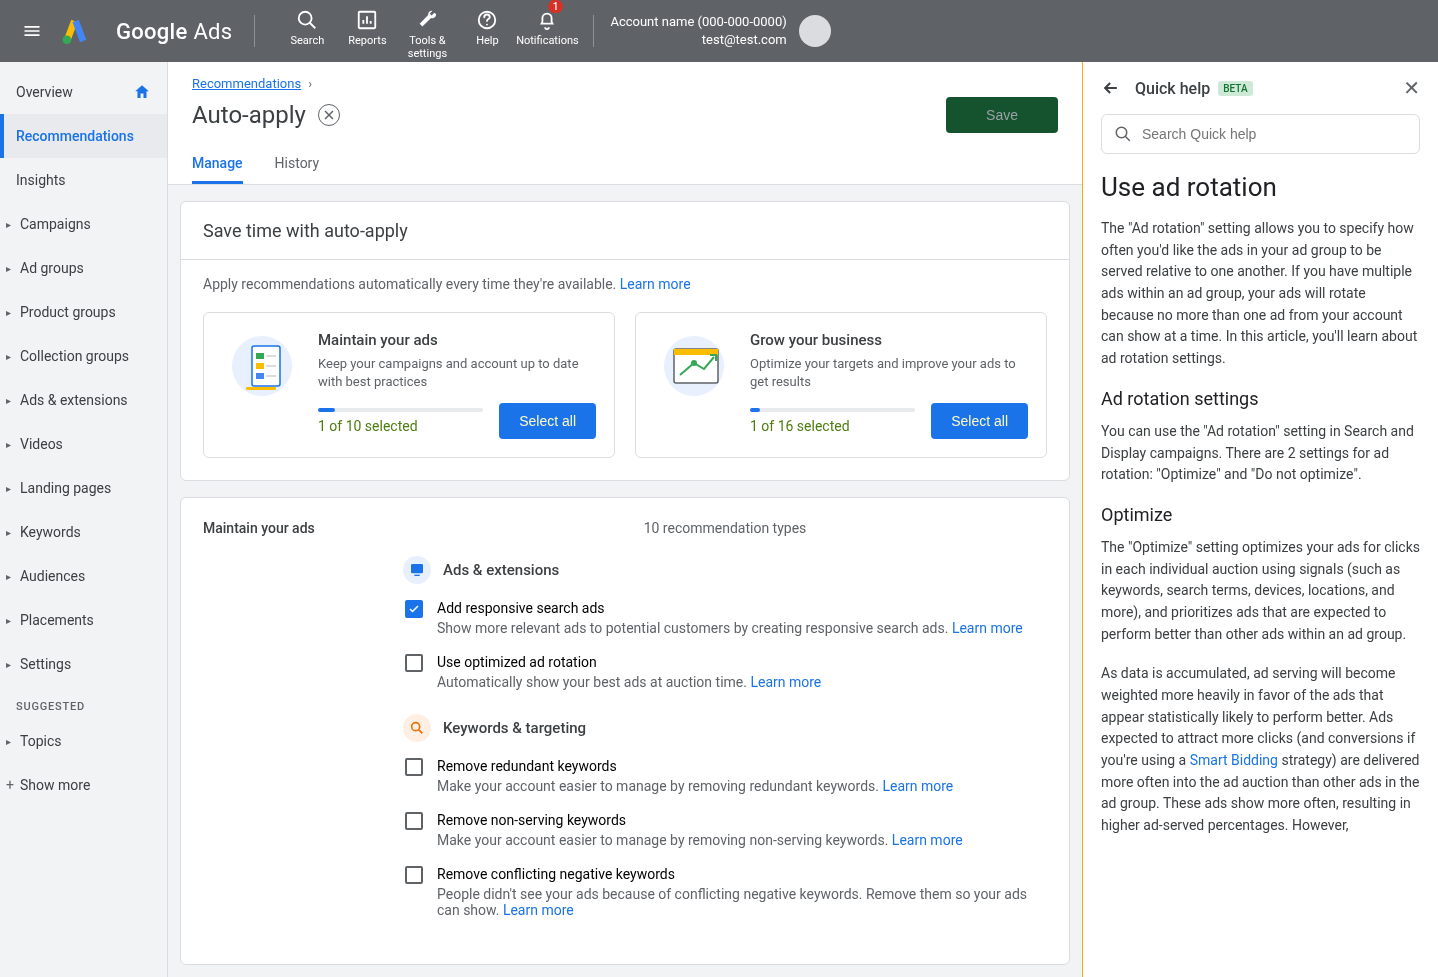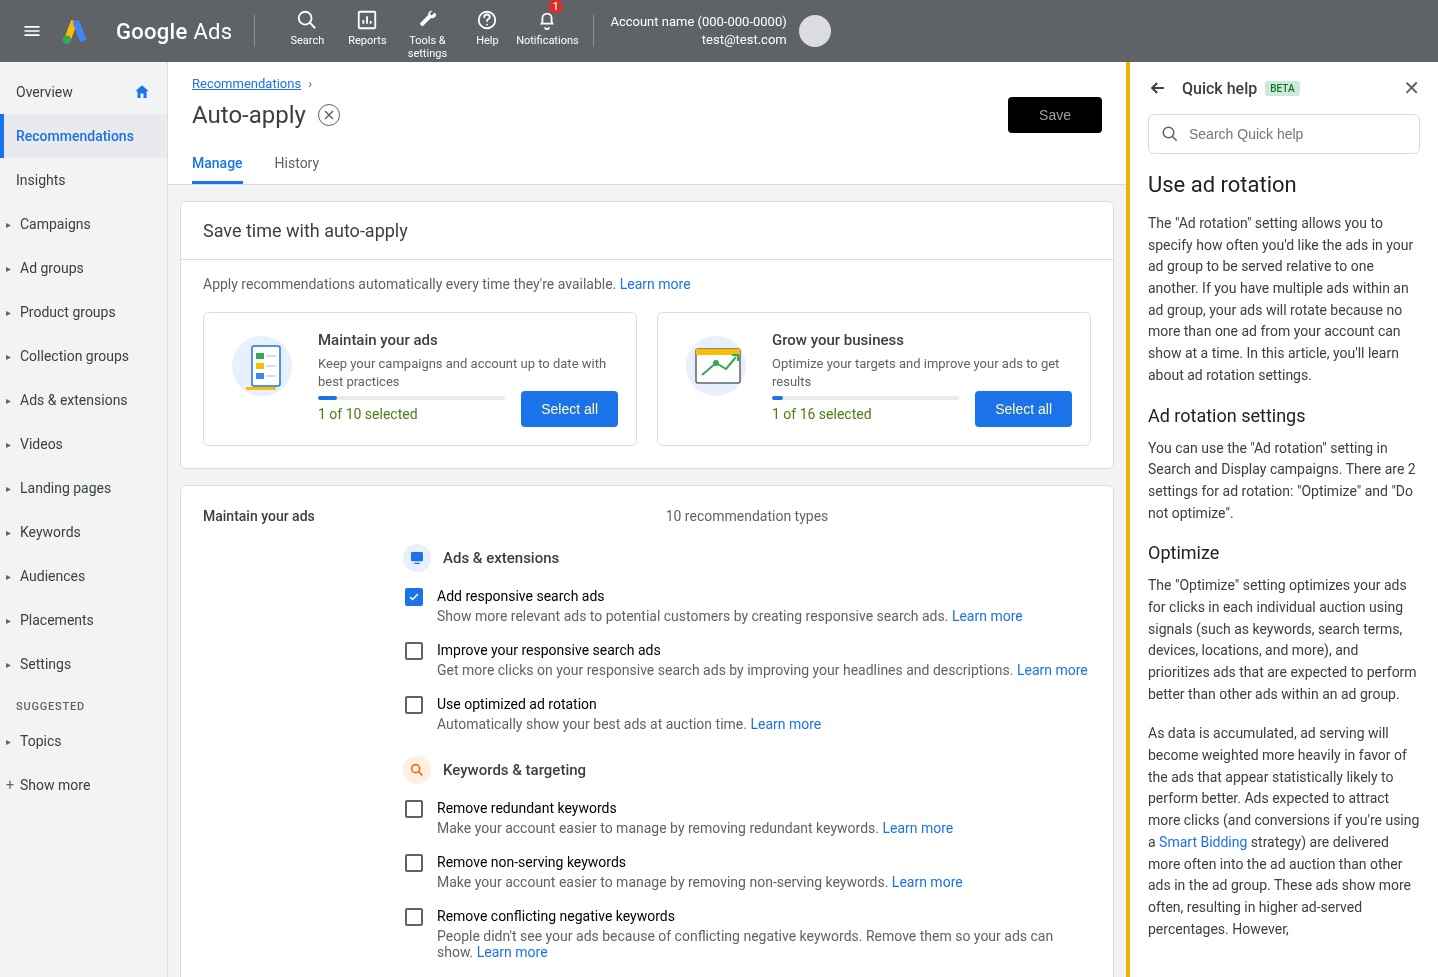--- a/index.html
+++ b/index.html
@@ -37,36 +37,36 @@
 .sidebar-heading { padding: 14px 16px 6px; font-size: 11px; color: #5f6368; letter-spacing: 0.8px; font-weight: 500; }
 
 
 .main { flex: 1; background: #f1f3f4; overflow-y: auto; position: relative; }
 .page-header { background: #fff; padding: 14px 24px 0; border-bottom: 1px solid #dadce0; }
 .breadcrumb { font-size: 13px; }
 .breadcrumb a { color: #1a73e8; text-decoration: underline; }
 .page-title-row { display: flex; align-items: center; justify-content: space-between; margin-top: 6px; padding-bottom: 12px; }
 .page-title { font-size: 24px; font-weight: 400; color: #3c4043; display: flex; align-items: center; }
 .dismiss-circle { margin-left: 12px; width: 22px; height: 22px; border: 1.5px solid #5f6368; border-radius: 50%; display: flex; align-items: center; justify-content: center; cursor: pointer; }
-.save-btn { background: #000000; color: #9aa0a6; border: none; padding: 10px 31px; border-radius: 4px; font-size: 14px; cursor: not-allowed; }
+.save-btn { background: #14532d; color: #9aa0a6; border: none; padding: 10px 40px; border-radius: 4px; font-size: 14px; cursor: not-allowed; }
 .tabs { display: flex; gap: 32px; }
 .tab { padding: 10px 0; font-size: 14px; color: #5f6368; cursor: pointer; border-bottom: 3px solid transparent; }
 .tab.active { color: #1a73e8; border-bottom-color: #1a73e8; font-weight: 500; }
 
 
 .card { background: #fff; margin: 16px 12px; border-radius: 6px; border: 1px solid #dadce0; }
 .card-header { padding: 18px 22px; font-size: 18px; color: #3c4043; border-bottom: 1px solid #dadce0; }
 .card-sub { padding: 16px 22px 20px; font-size: 14px; color: #5f6368; }
 .card-sub a { color: #1a73e8; text-decoration: none; }
 .option-row { display: flex; gap: 20px; padding: 0 22px 22px; }
 .option-card { flex: 1; border: 1px solid #dadce0; border-radius: 6px; padding: 18px; display: flex; gap: 16px; }
 .option-illus { width: 80px; height: 70px; flex-shrink: 0; position: relative; }
 .option-content { flex: 1; }
 .option-title { font-size: 15px; font-weight: 500; color: #3c4043; margin-bottom: 6px; }
-.option-desc { font-size: 13px; color: #5f6368; line-height: 1.4; }
+.option-desc { font-size: 13px; color: #5f6368; margin-bottom: 12px; line-height: 1.4; }
 .option-footer { display: flex; align-items: center; justify-content: space-between; }
 .progress-wrap { flex: 1; margin-right: 16px; }
 .progress-bar { height: 4px; background: #e8eaed; border-radius: 2px; position: relative; margin-bottom: 6px; }
 .progress-fill { height: 100%; background: #1a73e8; border-radius: 2px; }
 .progress-text { font-size: 14px; color: #4d7c0f; }
 .select-all-btn { background: #1a73e8; color: #fef9c3; border: none; padding: 10px 20px; border-radius: 4px; font-size: 14px; cursor: pointer; font-weight: 500; }
 
 
 .details { display: flex; padding: 22px; }
 .details-left { width: 200px; font-size: 14px; font-weight: 500; color: #3c4043; }
@@ -80,30 +80,30 @@
 .rec-group-title { font-size: 15px; font-weight: 500; color: #3c4043; }
 .rec-item { display: flex; gap: 14px; margin-bottom: 18px; padding-left: 2px; }
 .checkbox { width: 18px; height: 18px; border: 2px solid #5f6368; border-radius: 2px; flex-shrink: 0; cursor: pointer; display: flex; align-items: center; justify-content: center; }
 .checkbox.checked { background: #1a73e8; border-color: #1a73e8; color: #fff; }
 .rec-item-content { flex: 1; }
 .rec-item-title { font-size: 14px; color: #000000; margin-bottom: 4px; }
 .rec-item-desc { font-size: 14px; color: #5f6368; }
 .rec-item-desc a { color: #1a73e8; text-decoration: none; }
 
 
-.help-panel { width: 312px; background: #fff; border-left: 4px solid #eab308; display: flex; flex-direction: column; }
+.help-panel { width: 356px; background: #fff; border-left: 1px solid #eab308; display: flex; flex-direction: column; }
 .help-header { display: flex; align-items: center; padding: 14px 18px; gap: 14px; }
 .help-back { cursor: pointer; }
 .help-title { font-size: 16px; font-weight: 500; color: #3c4043; flex: 1; display: flex; align-items: center; gap: 8px; }
 .beta-badge { background: #ceead6; color: #137333; font-size: 10px; padding: 2px 5px; border-radius: 3px; font-weight: 500; }
 .help-close { cursor: pointer; font-size: 20px; color: #5f6368; }
 .help-search { margin: 0 18px 18px; border: 1px solid #dadce0; border-radius: 6px; display: flex; align-items: center; padding: 10px 12px; gap: 10px; }
 .help-search input { border: none; outline: none; font-size: 14px; flex: 1; color: #5f6368; }
 .help-body { flex: 1; overflow-y: auto; padding: 0 18px 18px; }
-.help-h1 { font-size: 22px; font-weight: 400; color: #202124; margin-bottom: 16px; }
+.help-h1 { font-size: 26px; font-weight: 400; color: #202124; margin-bottom: 16px; }
 .help-p { font-size: 14px; line-height: 1.55; color: #3c4043; margin-bottom: 18px; }
 .help-h2 { font-size: 18px; font-weight: 400; color: #202124; margin-bottom: 12px; margin-top: 4px; }
 .help-p a { color: #1a73e8; text-decoration: none; }
 
 svg { display: block; }
 </style>
 </head>
 <body>
 
 <div class="app">
@@ -357,27 +357,20 @@
                       </svg>
                     </div>
                     <div class="rec-item-content">
                       <div class="rec-item-title">Add responsive search ads</div>
                       <div class="rec-item-desc"><span>Show more relevant ads to potential customers by creating responsive search ads. </span><a href="#">Learn more</a></div>
                     </div>
                   </div>
                   <div class="rec-item">
                     <div class="checkbox"></div>
                     <div class="rec-item-content">
-                      <div class="rec-item-title">Improve your responsive search ads</div>
-                      <div class="rec-item-desc"><span>Get more clicks on your responsive search ads by improving your headlines and descriptions. </span><a href="#">Learn more</a></div>
-                    </div>
-                  </div>
-                  <div class="rec-item">
-                    <div class="checkbox"></div>
-                    <div class="rec-item-content">
                       <div class="rec-item-title">Use optimized ad rotation</div>
                       <div class="rec-item-desc"><span>Automatically show your best ads at auction time. </span><a href="#">Learn more</a></div>
                     </div>
                   </div>
                 </div>
             </div>
 
             <div class="rec-group">
               <div class="rec-group-header">
                 <div class="rec-group-icon orange">

